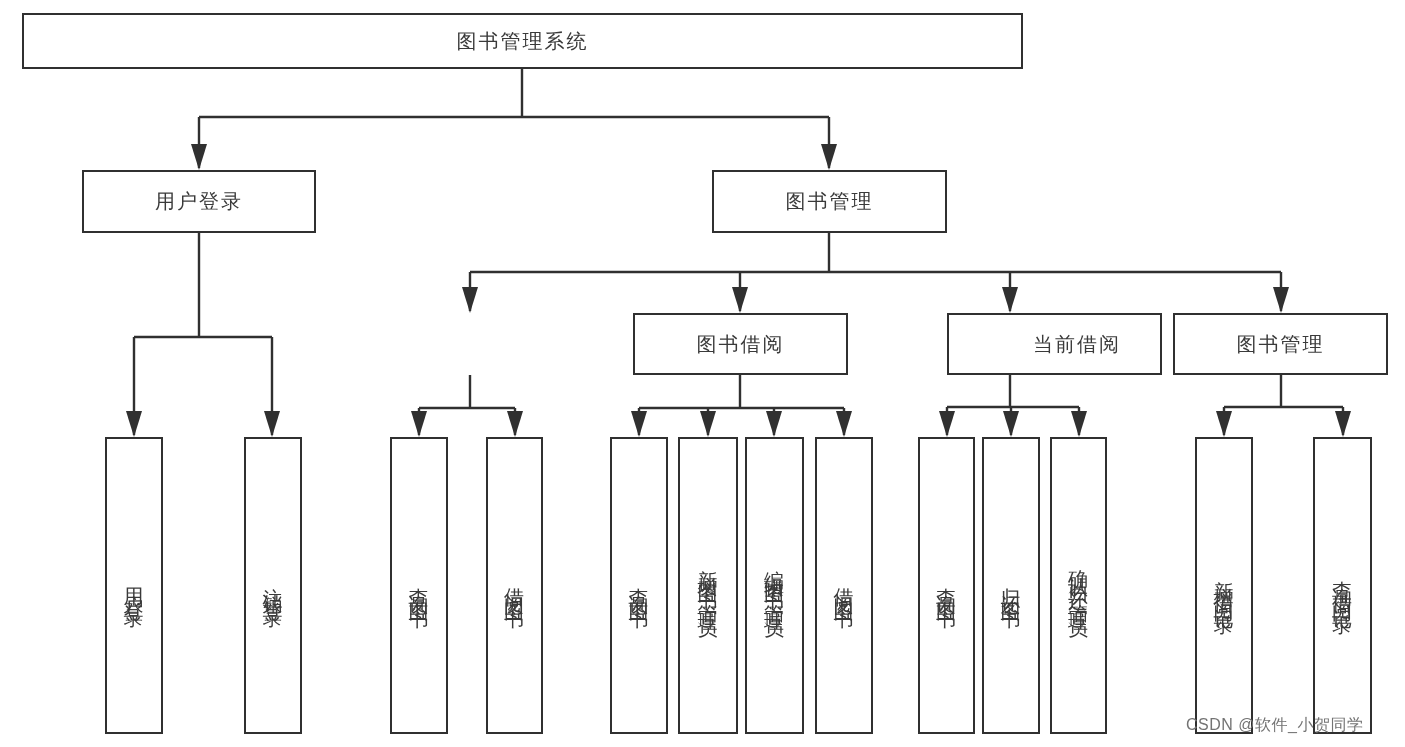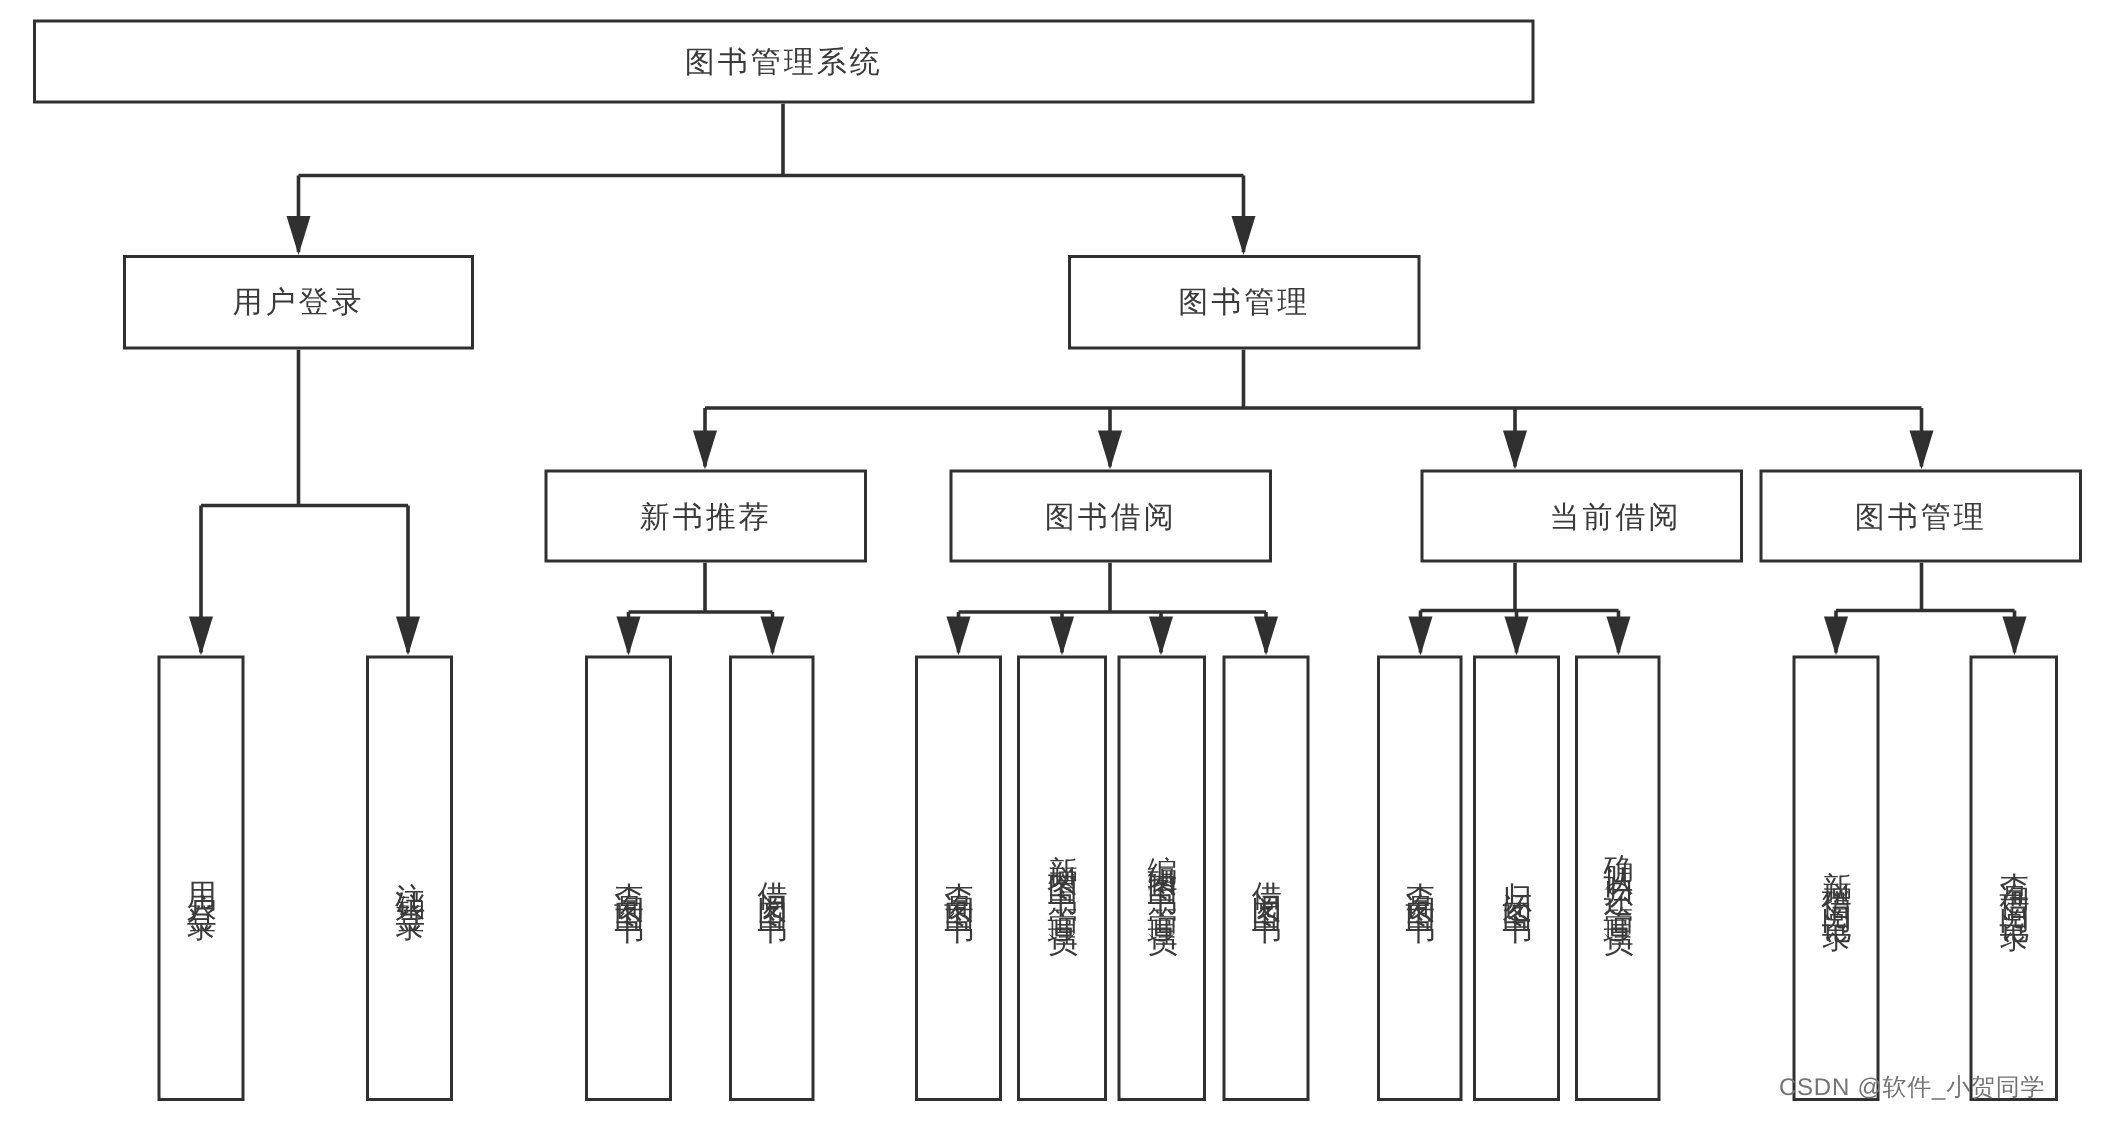--- a/index.html
+++ b/index.html
@@ -94,21 +94,20 @@
       <polygon points="1216,411 1232,411 1224,437"></polygon>
       <polygon points="1335,411 1351,411 1343,437"></polygon>
     </g>
   </svg>
 
   <div class="node" id="n-root">图书管理系统</div>
 
   <div class="node" id="n-user-login">用户登录</div>
   <div class="node" id="n-book-mgmt">图书管理</div>
 
-  <div class="node" id="n-new-book-rec">新书推荐</div>
   <div class="node" id="n-book-borrow">图书借阅</div>
   <div class="node" id="n-current-borrow">当前借阅</div>
   <div class="node" id="n-borrow-records">图书管理</div>
 
   <div class="node leaf" id="n-leaf-login">用户登录</div>
   <div class="node leaf" id="n-leaf-logout">注销登录</div>
 
   <div class="node leaf" id="n-leaf-nb-query">查询图书</div>
   <div class="node leaf" id="n-leaf-nb-borrow">借阅图书</div>
 

